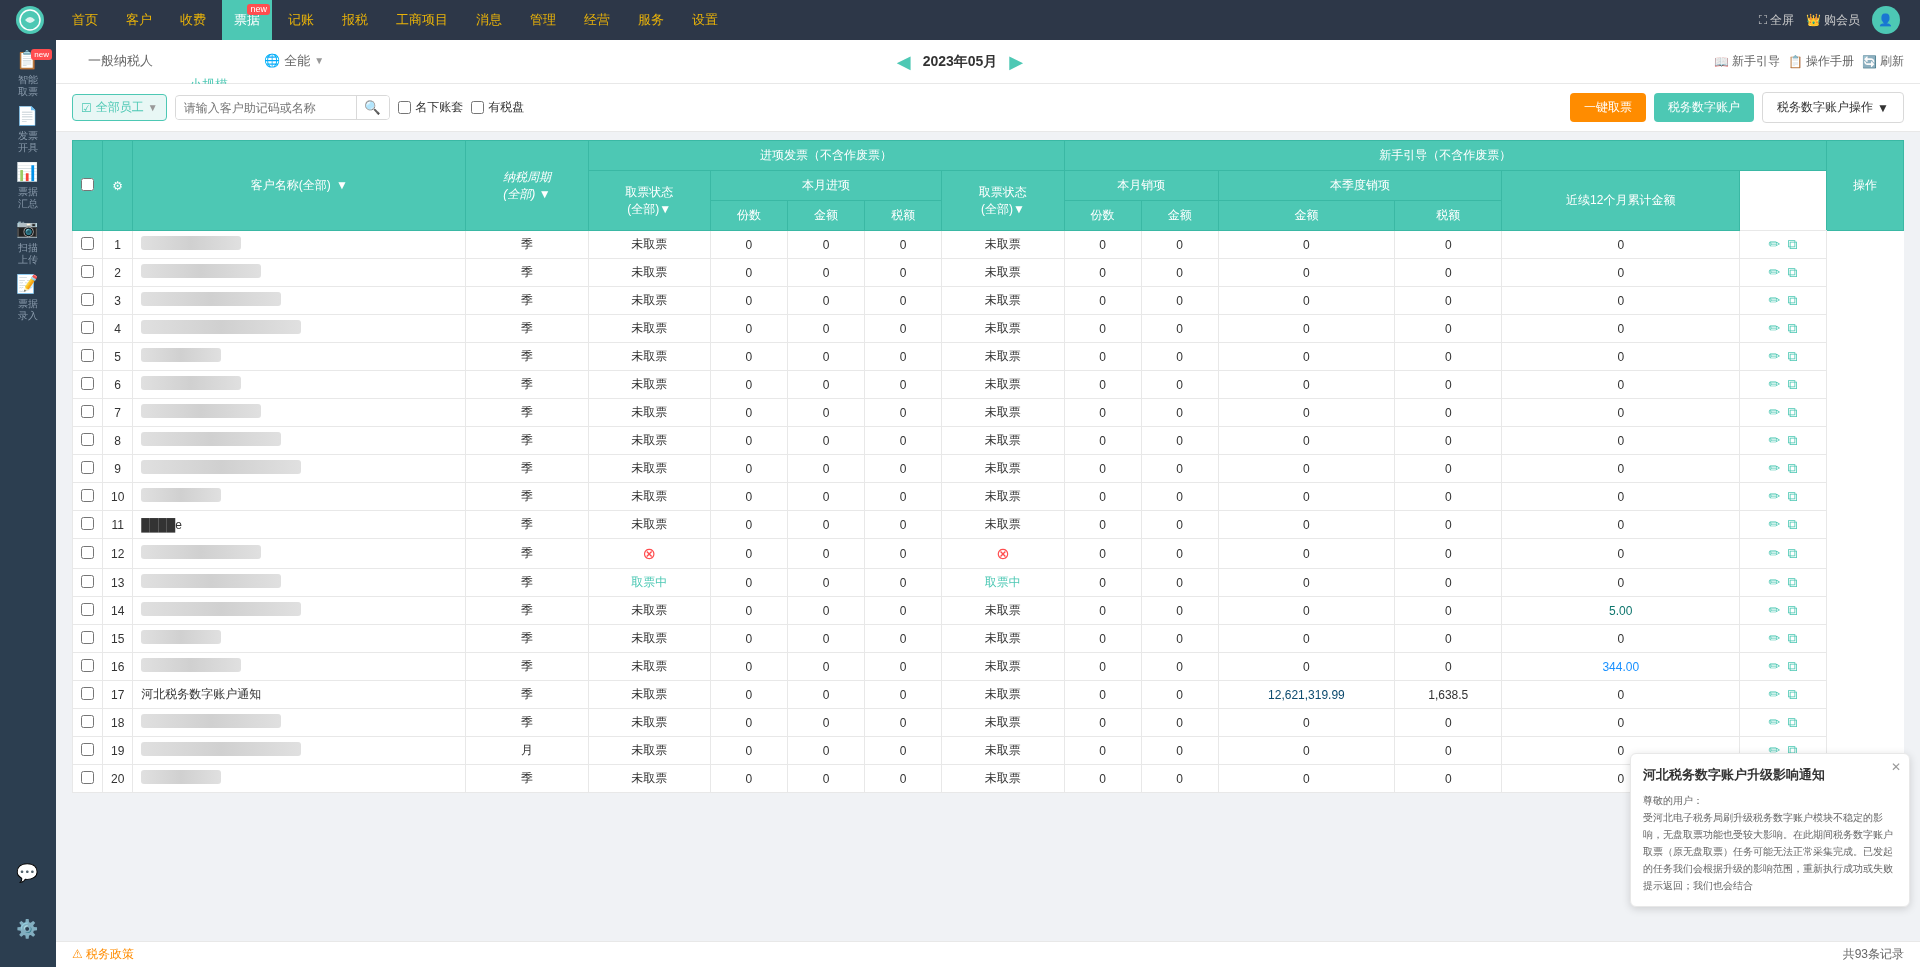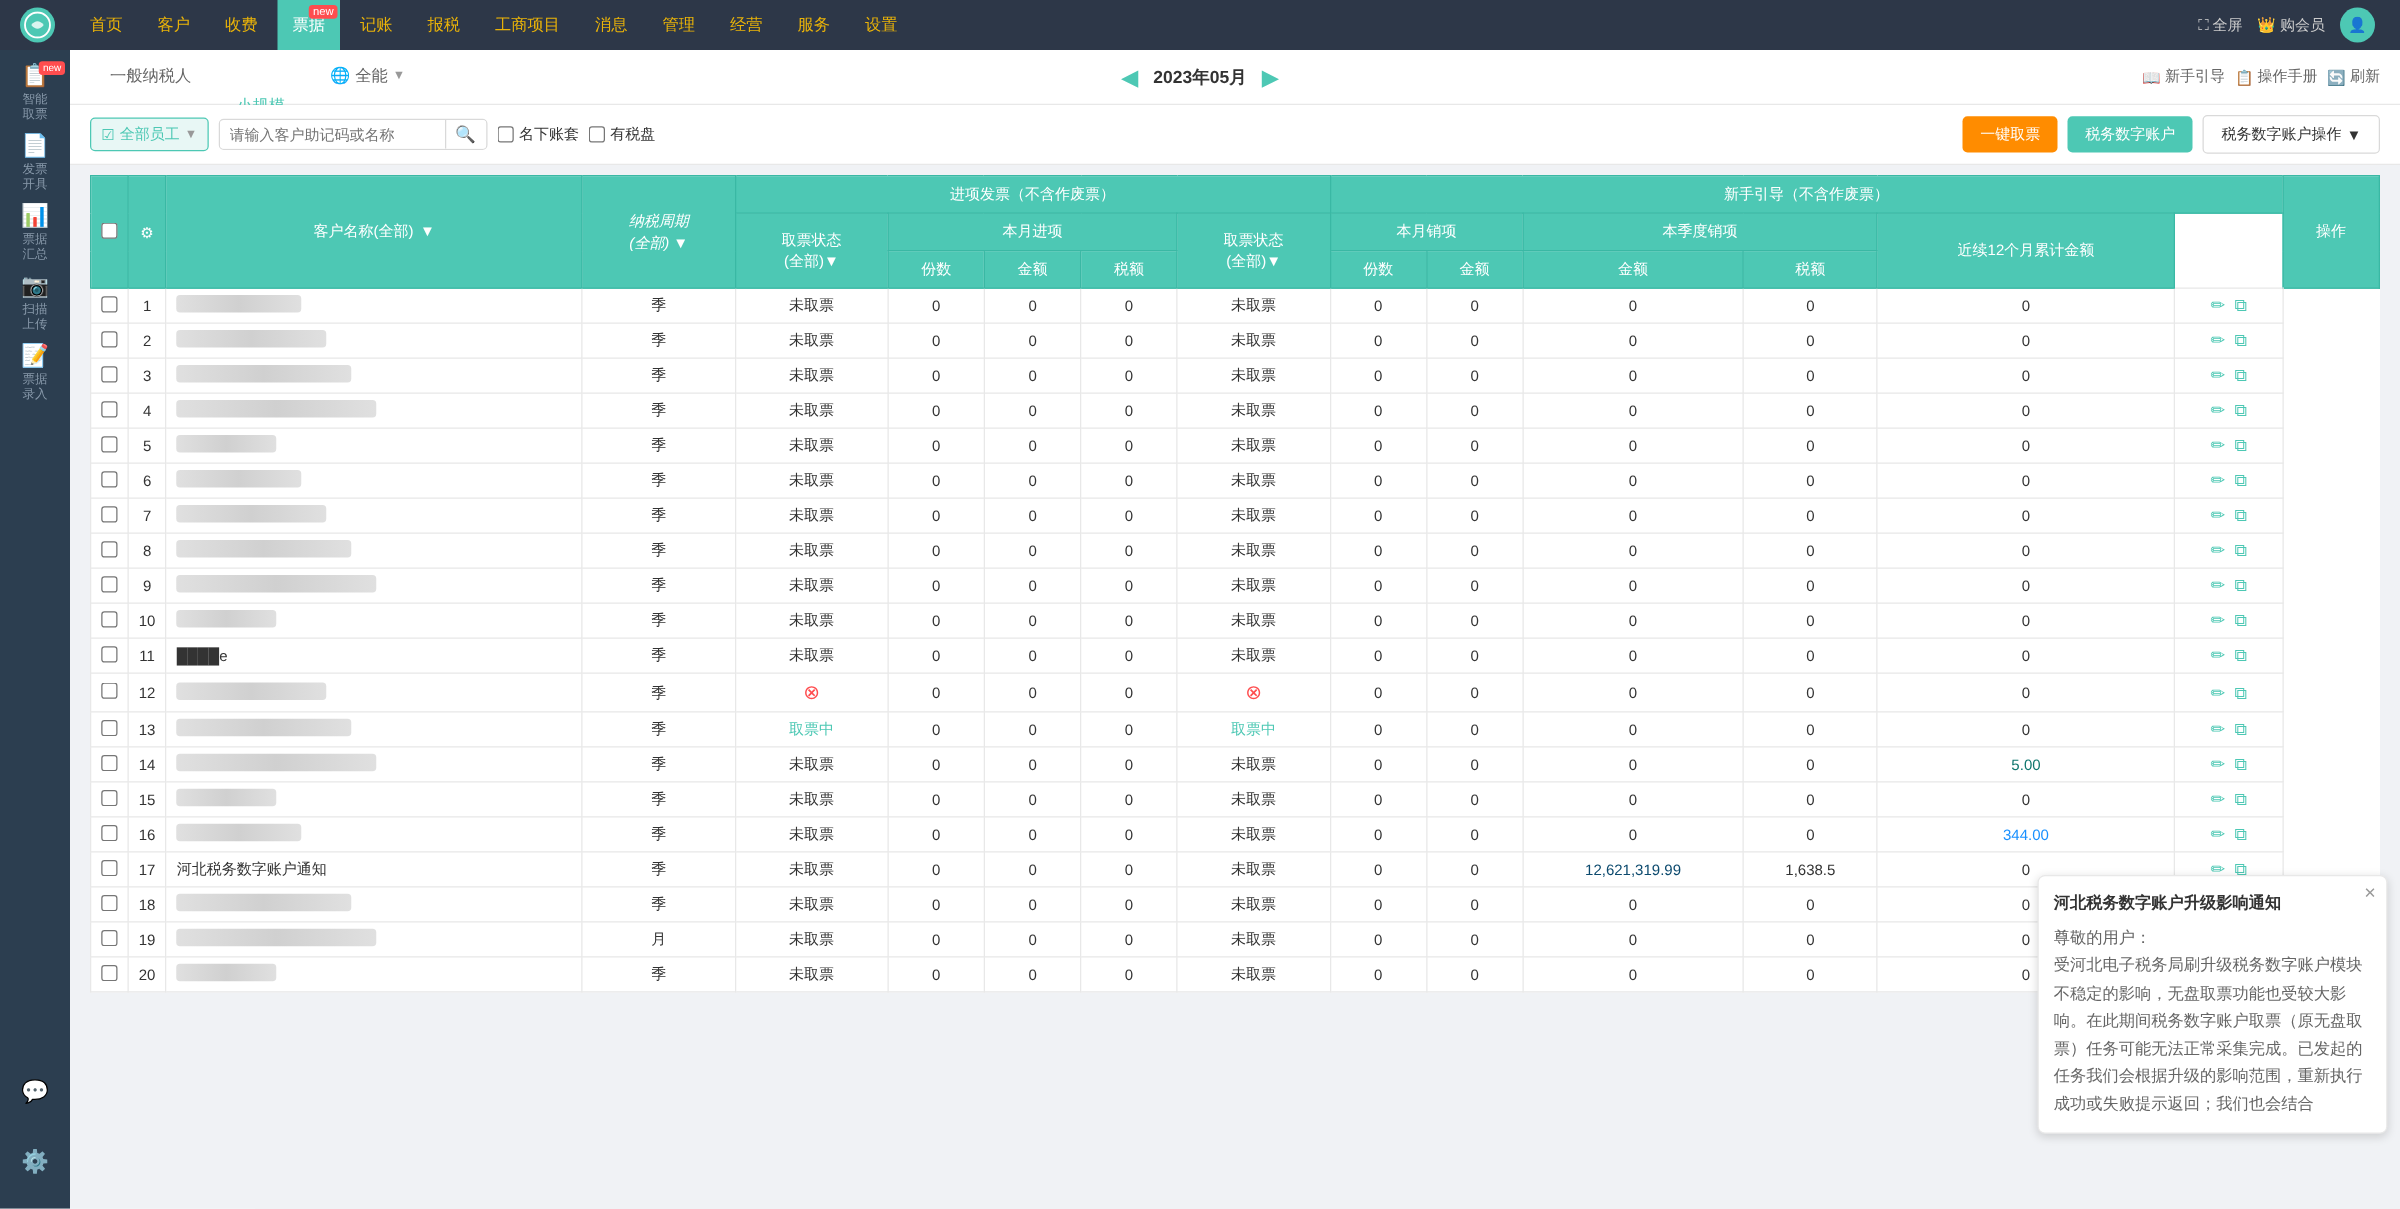--- a/index.html
+++ b/index.html
@@ -647,23 +647,27 @@
     <td>0</td>
     <td>
       <span class="action-btn" style="color:#4dc8b4;">✏</span>
       <span class="action-btn" style="color:#4dc8b4;margin-left:4px;">⧉</span>
     </td>
   </tr>
           </tbody>
       </table>
     </div>
 
+    <div class="status-bar">
+      <span class="tax-policy">⚠ 税务政策</span>
+      <span>共93条记录</span>
+    </div>
   </div>
 </div>
 
 <div class="notification" style="position:fixed;bottom:60px;right:10px;width:280px;">
   <span class="notification-close" style="position:absolute;top:6px;right:8px;cursor:pointer;color:#999;">✕</span>
   <div class="notification-header">河北税务数字账户升级影响通知</div>
-  <div class="notification-body" style="color:#666;font-size:13px;line-height:1.7;">
+  <div class="notification-body" style="color:#666;font-size:10px;line-height:1.7;">
     尊敬的用户：<br>
     受河北电子税务局刷升级税务数字账户模块不稳定的影响，无盘取票功能也受较大影响。在此期间税务数字账户取票（原无盘取票）任务可能无法正常采集完成。已发起的任务我们会根据升级的影响范围，重新执行成功或失败提示返回；我们也会结合
   </div>
 </div>
 
 </body></html>

